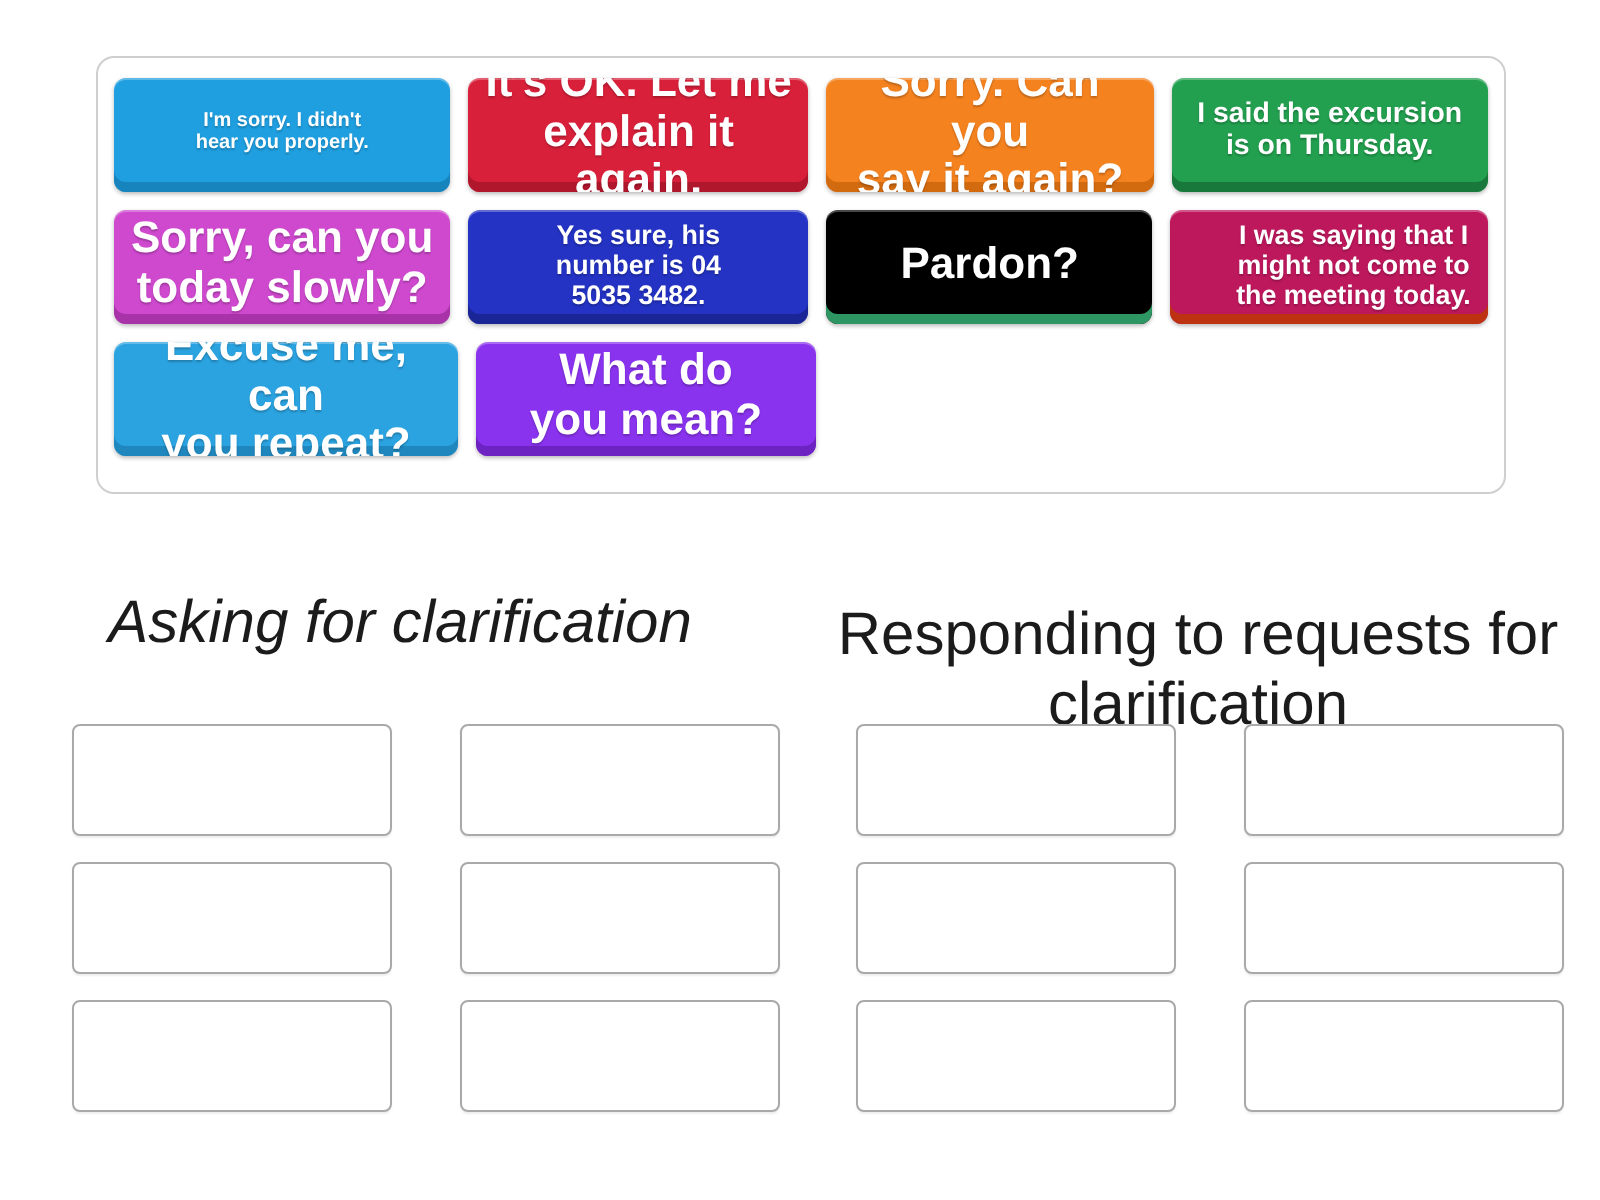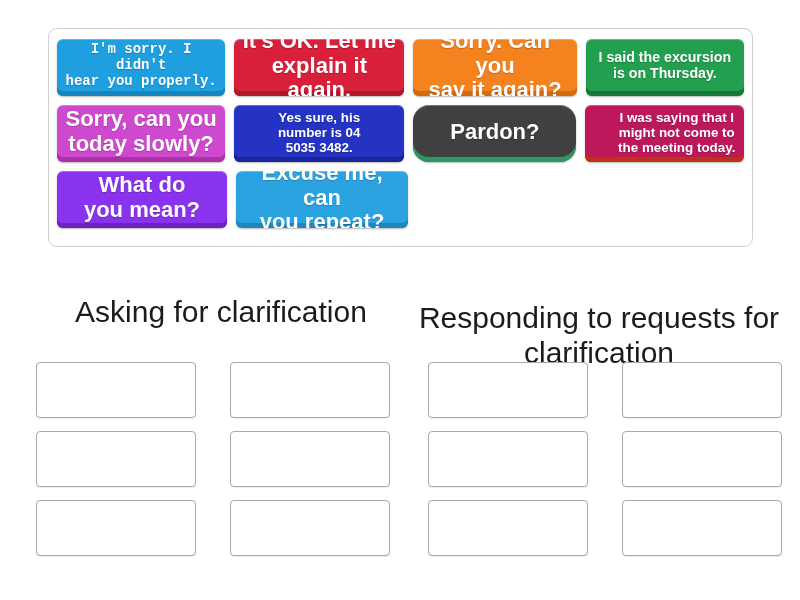--- a/index.html
+++ b/index.html
@@ -67,36 +67,36 @@
     width: 100%;
     white-space: pre-line;
   }
 
   
   .w-170 { width: 170px; }
   .w-172 { width: 172px; }
   .w-160 { width: 160px; }
   .w-165 { width: 165px; }
 
-  .fs-15 { font-size: 14px; font-family: Liberation Mono, monospace; }
+  .fs-15 { font-size: 10px; }
   .fs-16 { font-size: 22px; }
   .fs-13 { font-size: 13.4px; }
   .fs-14 { font-size: 14.2px; }
 
   
   .category-heading {
     position: absolute;
     font-size: 30px;
     font-weight: normal;
     color: #1b1b1b;
     text-align: center;
     line-height: 1.18;
   }
 
-  #heading-left  { left: 25px;  top: 294px; width: 392px; }
+  #heading-left  { left: 4px;  top: 294px; width: 392px; font-style: italic; }
   #heading-right { left: 408px; top: 280px; width: 382px; margin-top: 20px; }
 
   
   .dropzone-grid {
     position: absolute;
     display: grid;
     grid-template-columns: 160px 160px;
     grid-template-rows: 56px 56px 56px;
     column-gap: 34px;
     row-gap: 13px;
@@ -138,37 +138,37 @@
       <div class="tile-row">
         <div class="tile w-170 fs-16" style="background: rgb(207, 73, 207); box-shadow: rgb(168, 50, 168) 0px -5px 0px inset, rgba(255, 255, 255, 0.28) 0px 1px 0px inset, rgba(0, 0, 0, 0.28) 0px 1px 2px;">
           <span class="tile-text">Sorry, can you
 today slowly?</span>
         </div>
         <div class="tile w-172 fs-13" style="background: rgb(36, 51, 196); box-shadow: rgb(26, 37, 150) 0px -5px 0px inset, rgba(255, 255, 255, 0.28) 0px 1px 0px inset, rgba(0, 0, 0, 0.28) 0px 1px 2px;">
           <span class="tile-text">Yes sure, his
 number is 04
 5035 3482.</span>
         </div>
-        <div class="tile w-165 fs-16" style="background: #404040; box-shadow: rgb(45, 150, 98) 0px -5px 0px inset, rgba(255, 255, 255, 0.28) 0px 1px 0px inset, rgba(0, 0, 0, 0.28) 0px 1px 2px; border-radius: 16px;">
+        <div class="tile w-165 fs-16" style="background: #000000; box-shadow: rgb(45, 150, 98) 0px -5px 0px inset, rgba(255, 255, 255, 0.28) 0px 1px 0px inset, rgba(0, 0, 0, 0.28) 0px 1px 2px;">
           <span class="tile-text">Pardon?</span>
         </div>
         <div class="tile w-160 fs-13" style="background: #be185d; box-shadow: rgb(189, 50, 17) 0px -5px 0px inset, rgba(255, 255, 255, 0.28) 0px 1px 0px inset, rgba(0, 0, 0, 0.28) 0px 1px 2px; padding-left: 30px;">
           <span class="tile-text">I was saying that I
 might not come to
 the meeting today.</span>
         </div>
       </div>
       <div class="tile-row">
+        <div class="tile w-172 fs-16" style="background: rgb(43, 163, 224); box-shadow: rgb(31, 135, 189) 0px -5px 0px inset, rgba(255, 255, 255, 0.28) 0px 1px 0px inset, rgba(0, 0, 0, 0.28) 0px 1px 2px;">
+          <span class="tile-text">Excuse me, can
+you repeat?</span>
+        </div>
         <div class="tile w-170 fs-16" style="background: rgb(138, 51, 238); box-shadow: rgb(109, 34, 194) 0px -5px 0px inset, rgba(255, 255, 255, 0.28) 0px 1px 0px inset, rgba(0, 0, 0, 0.28) 0px 1px 2px;">
           <span class="tile-text">What do
 you mean?</span>
-        </div>
-        <div class="tile w-172 fs-16" style="background: rgb(43, 163, 224); box-shadow: rgb(31, 135, 189) 0px -5px 0px inset, rgba(255, 255, 255, 0.28) 0px 1px 0px inset, rgba(0, 0, 0, 0.28) 0px 1px 2px;">
-          <span class="tile-text">Excuse me, can
-you repeat?</span>
         </div>
       </div>
     </div>
 </div>
 
 <div class="category-heading" id="heading-left">Asking for clarification</div>
 
 <div class="category-heading" id="heading-right">Responding to requests for clarification</div>
 
 <div class="dropzone-grid" id="zones-left">

